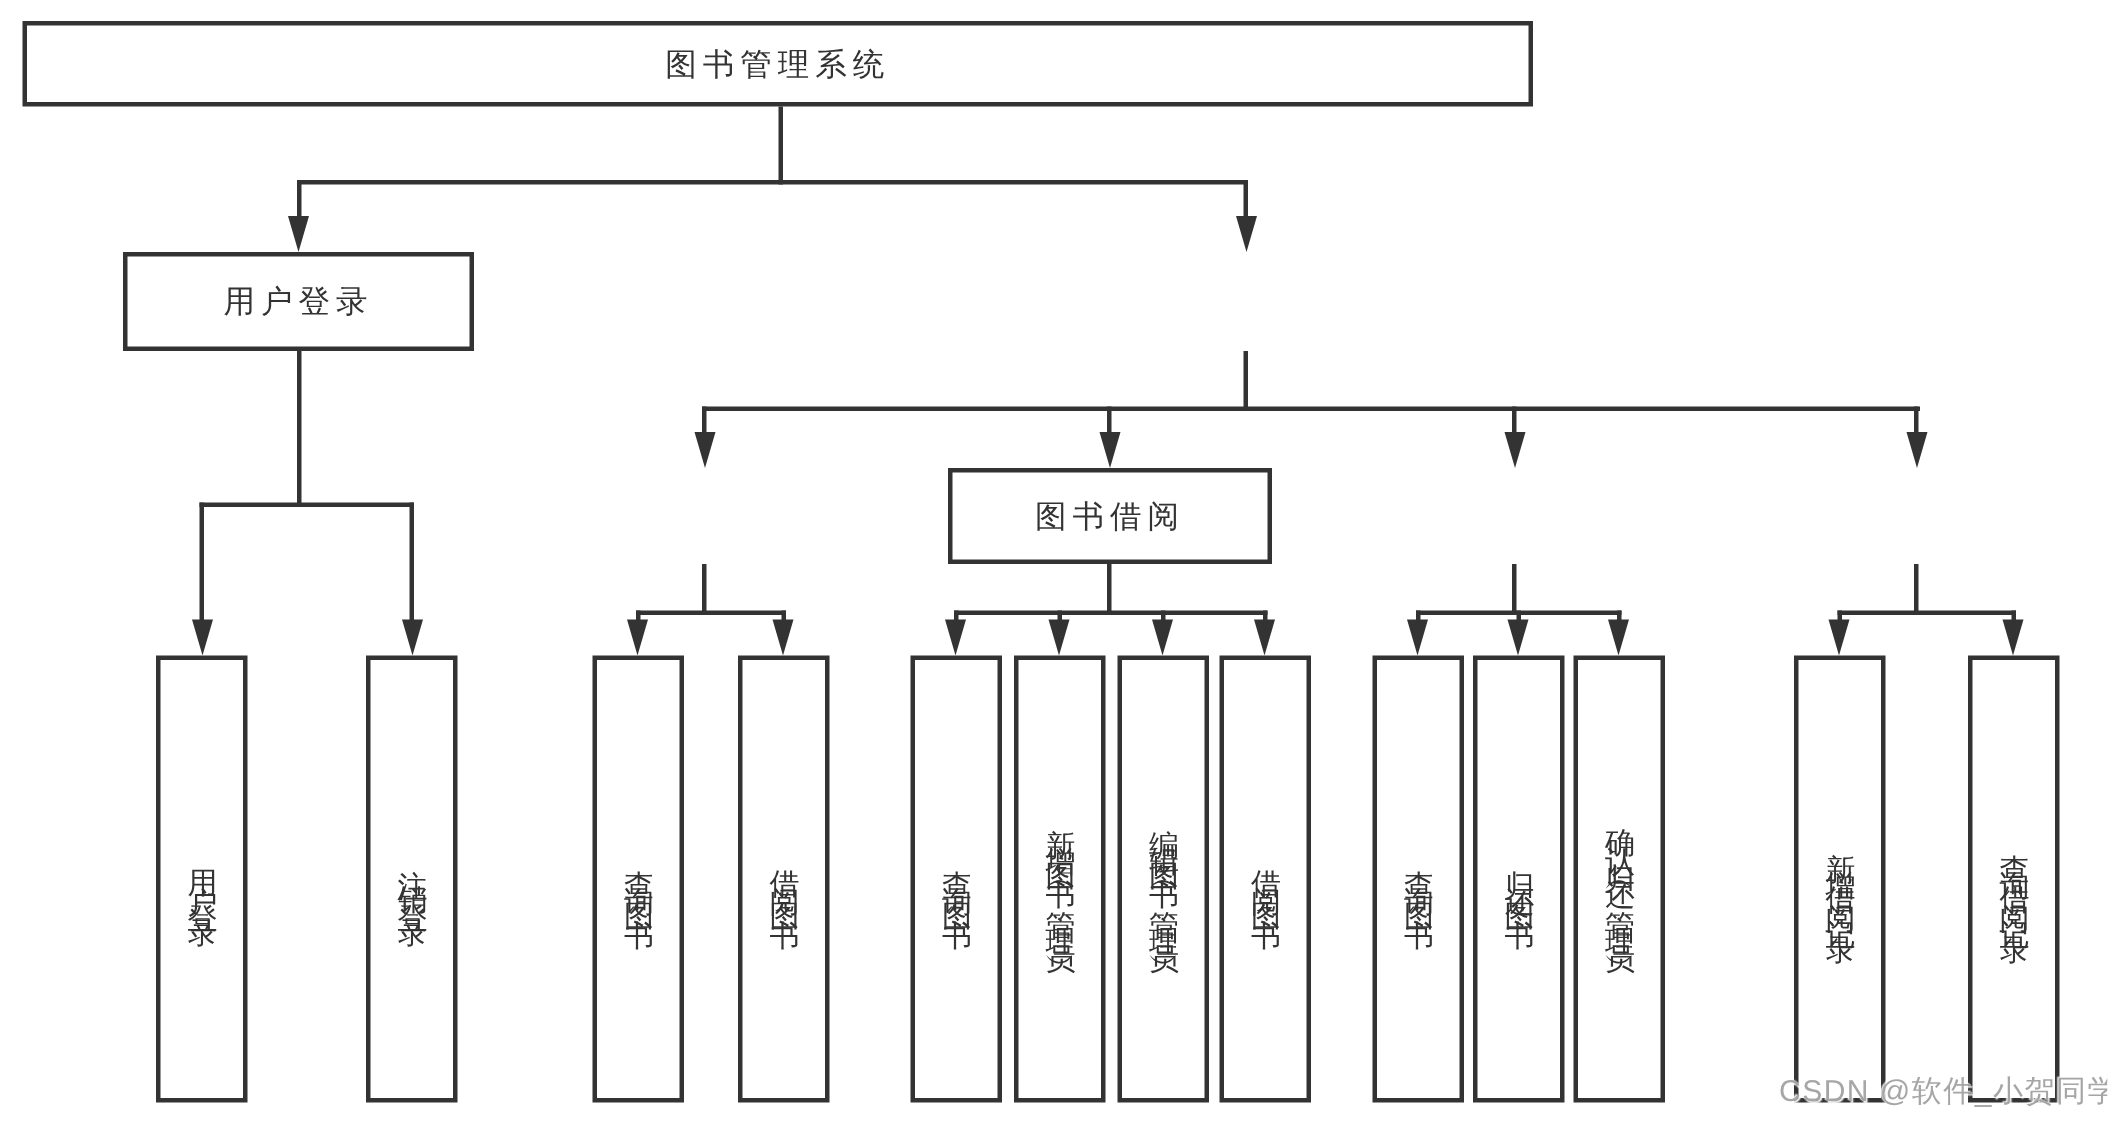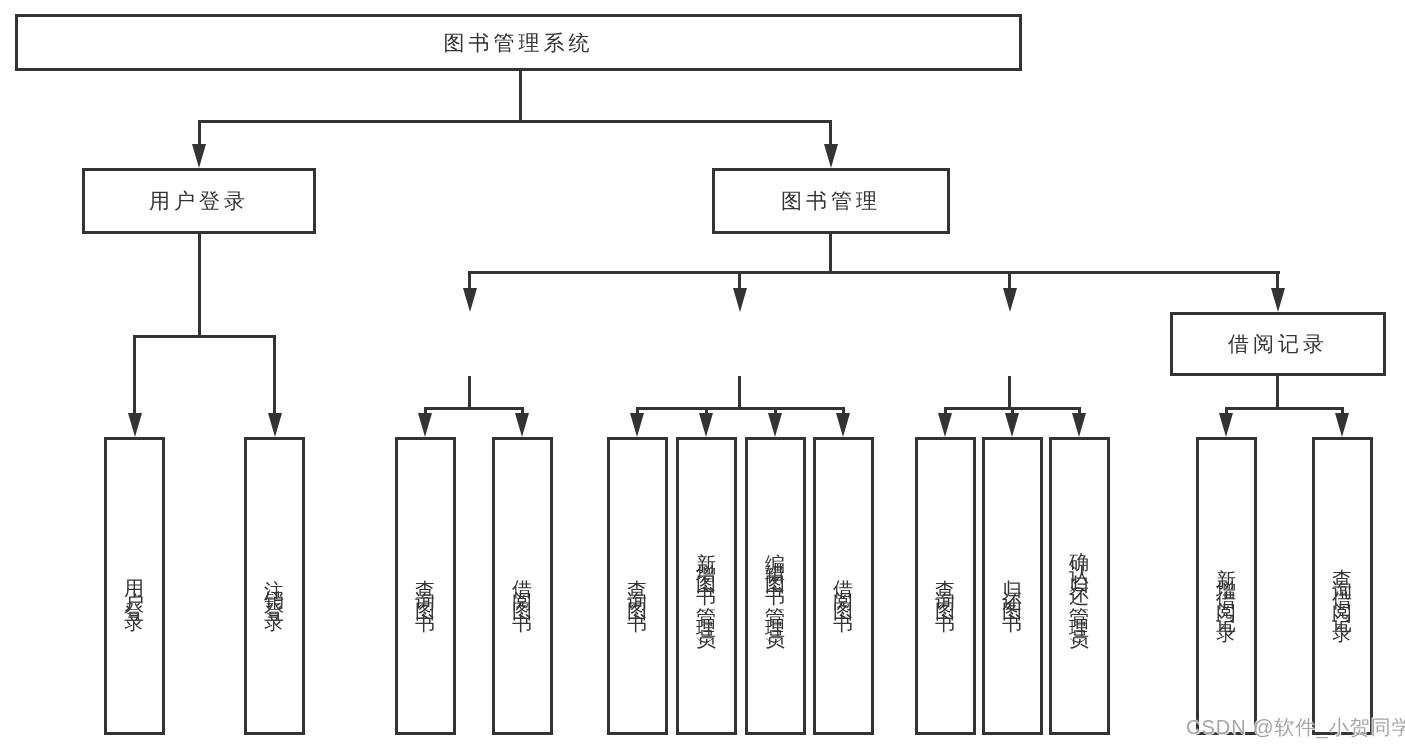--- a/index.html
+++ b/index.html
@@ -33,26 +33,23 @@
 
 <div class="canvas">
 
   <div class="box" style="left:15px;top:14px;width:1007px;height:57px">
     <span>图书管理系统</span>
   </div>
 
   <div class="box" style="left:82px;top:168px;width:234px;height:66px">
     <span>用户登录</span>
   </div>
-  <div class="box" style="left:712px;top:168px;width:238px;height:66px">
-    <span>图书管理</span>
-  </div>
 
-  <div class="box" style="left:1170px;top:312px;width:216px;height:64px">
-    <span>借阅记录</span>
+  <div class="box" style="left:632px;top:312px;width:216px;height:64px">
+    <span>图书借阅</span>
   </div>
 
   <div class="box leaf" style="left:104px">
     <span class="vtext">用户登录</span>
   </div>
   <div class="box leaf" style="left:244px">
     <span class="vtext">注销登录</span>
   </div>
   <div class="box leaf" style="left:395px">
     <span class="vtext">查询图书</span>

